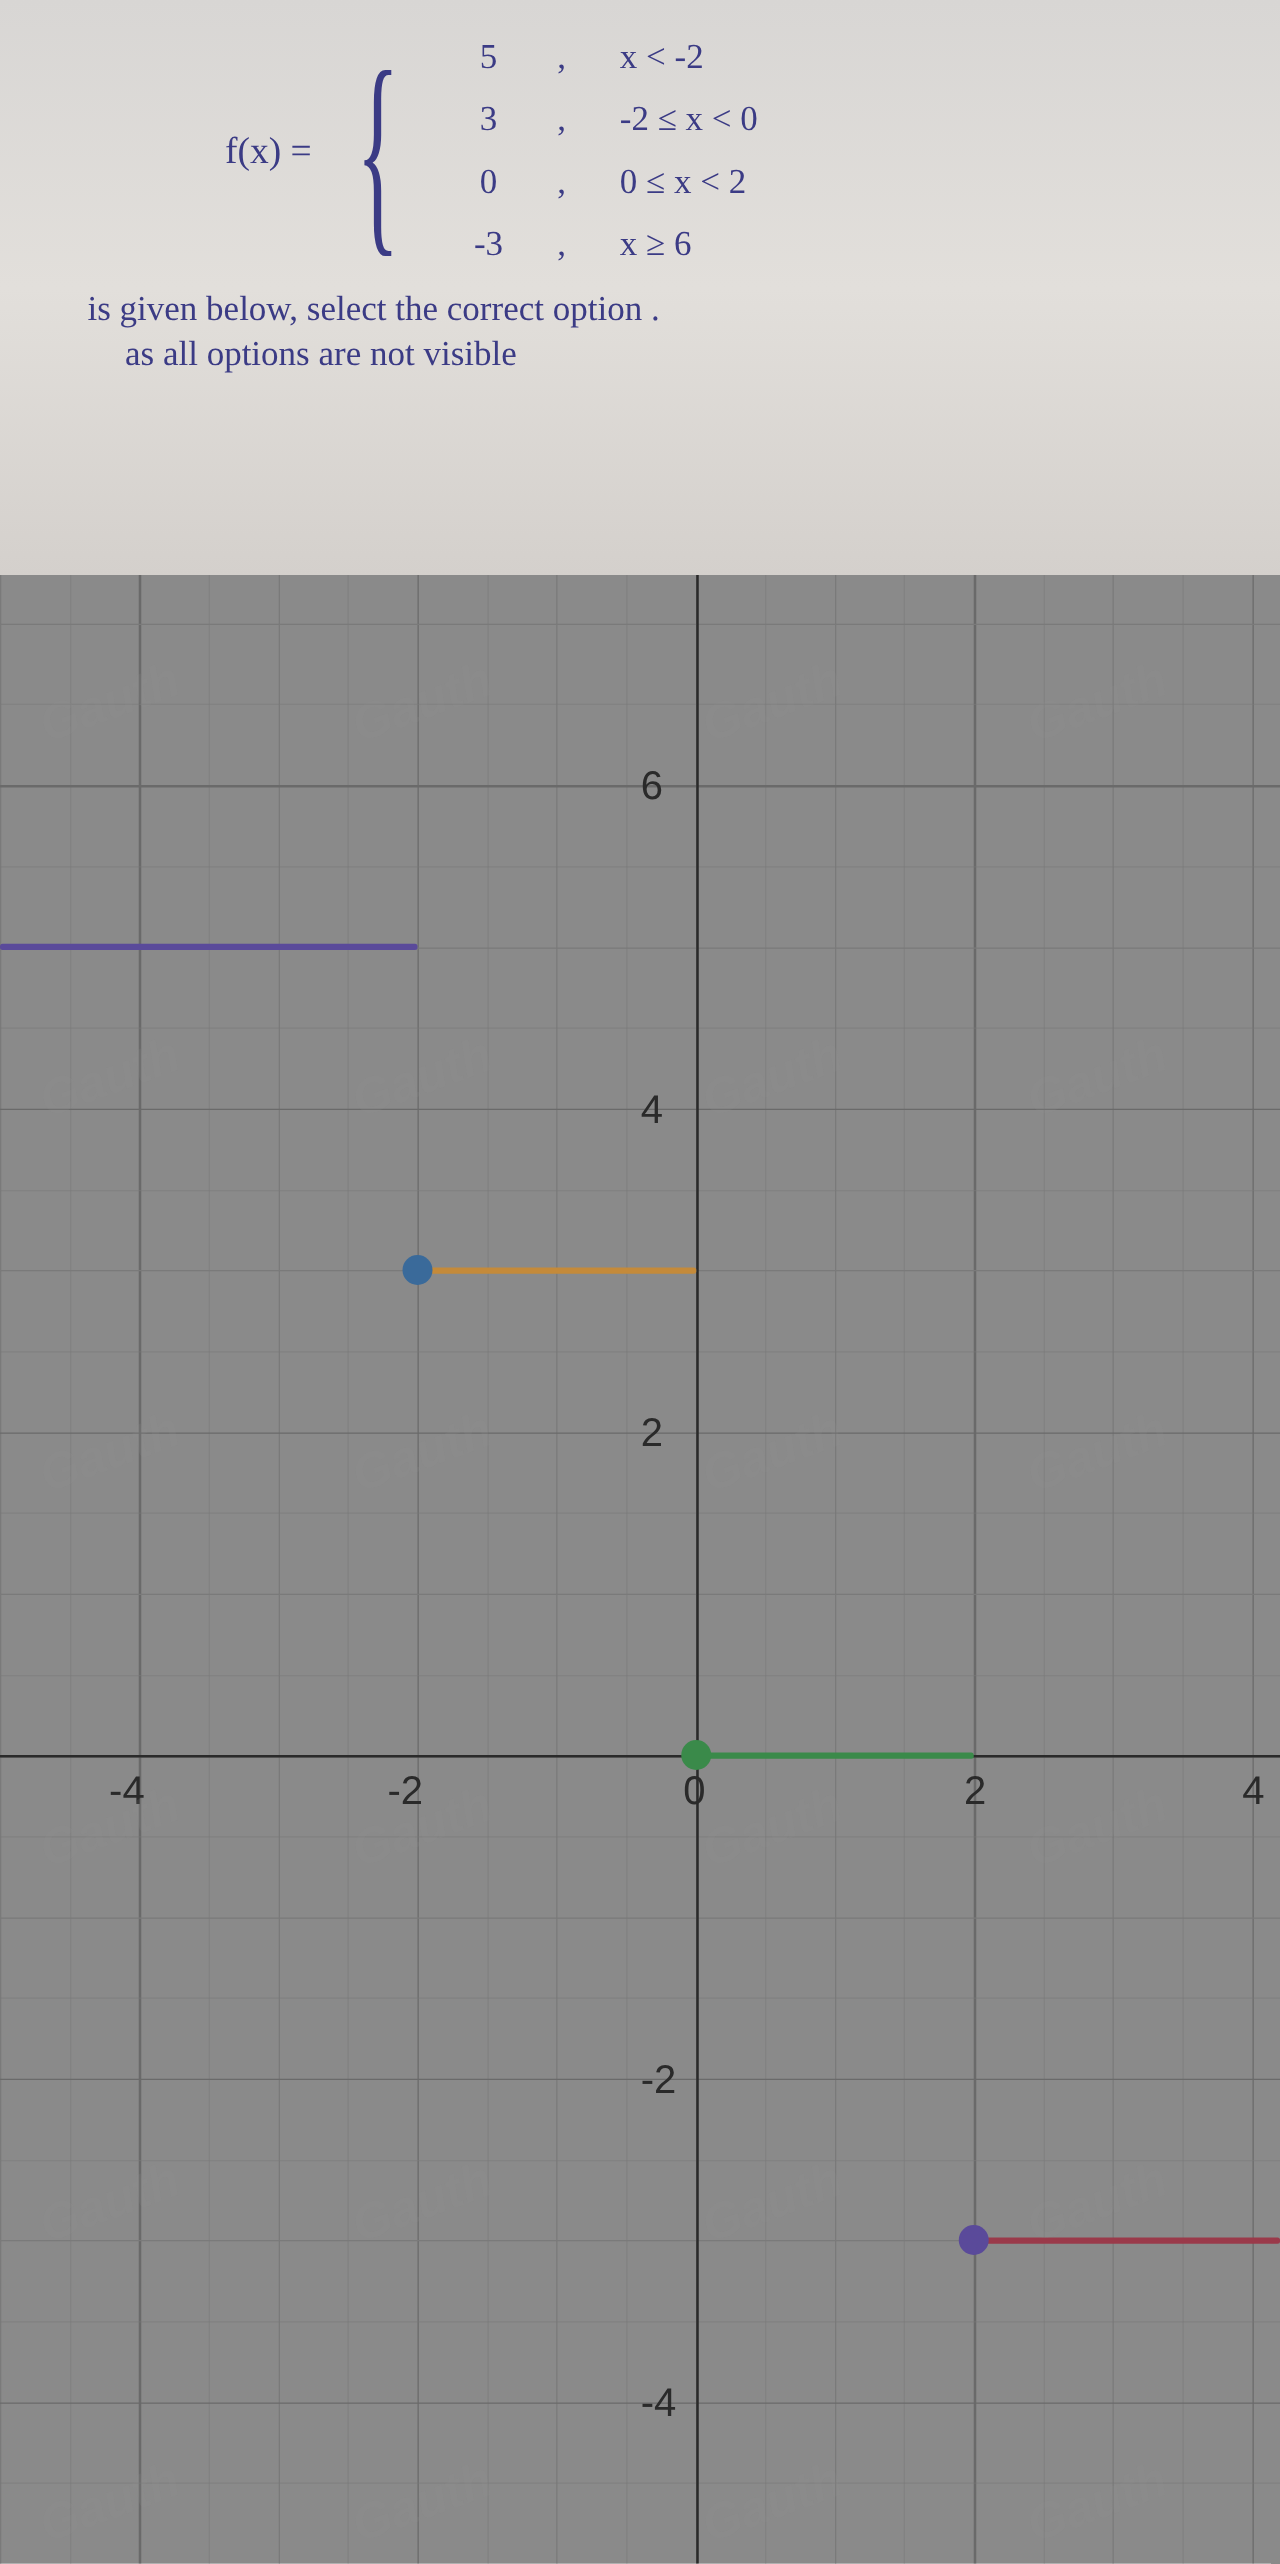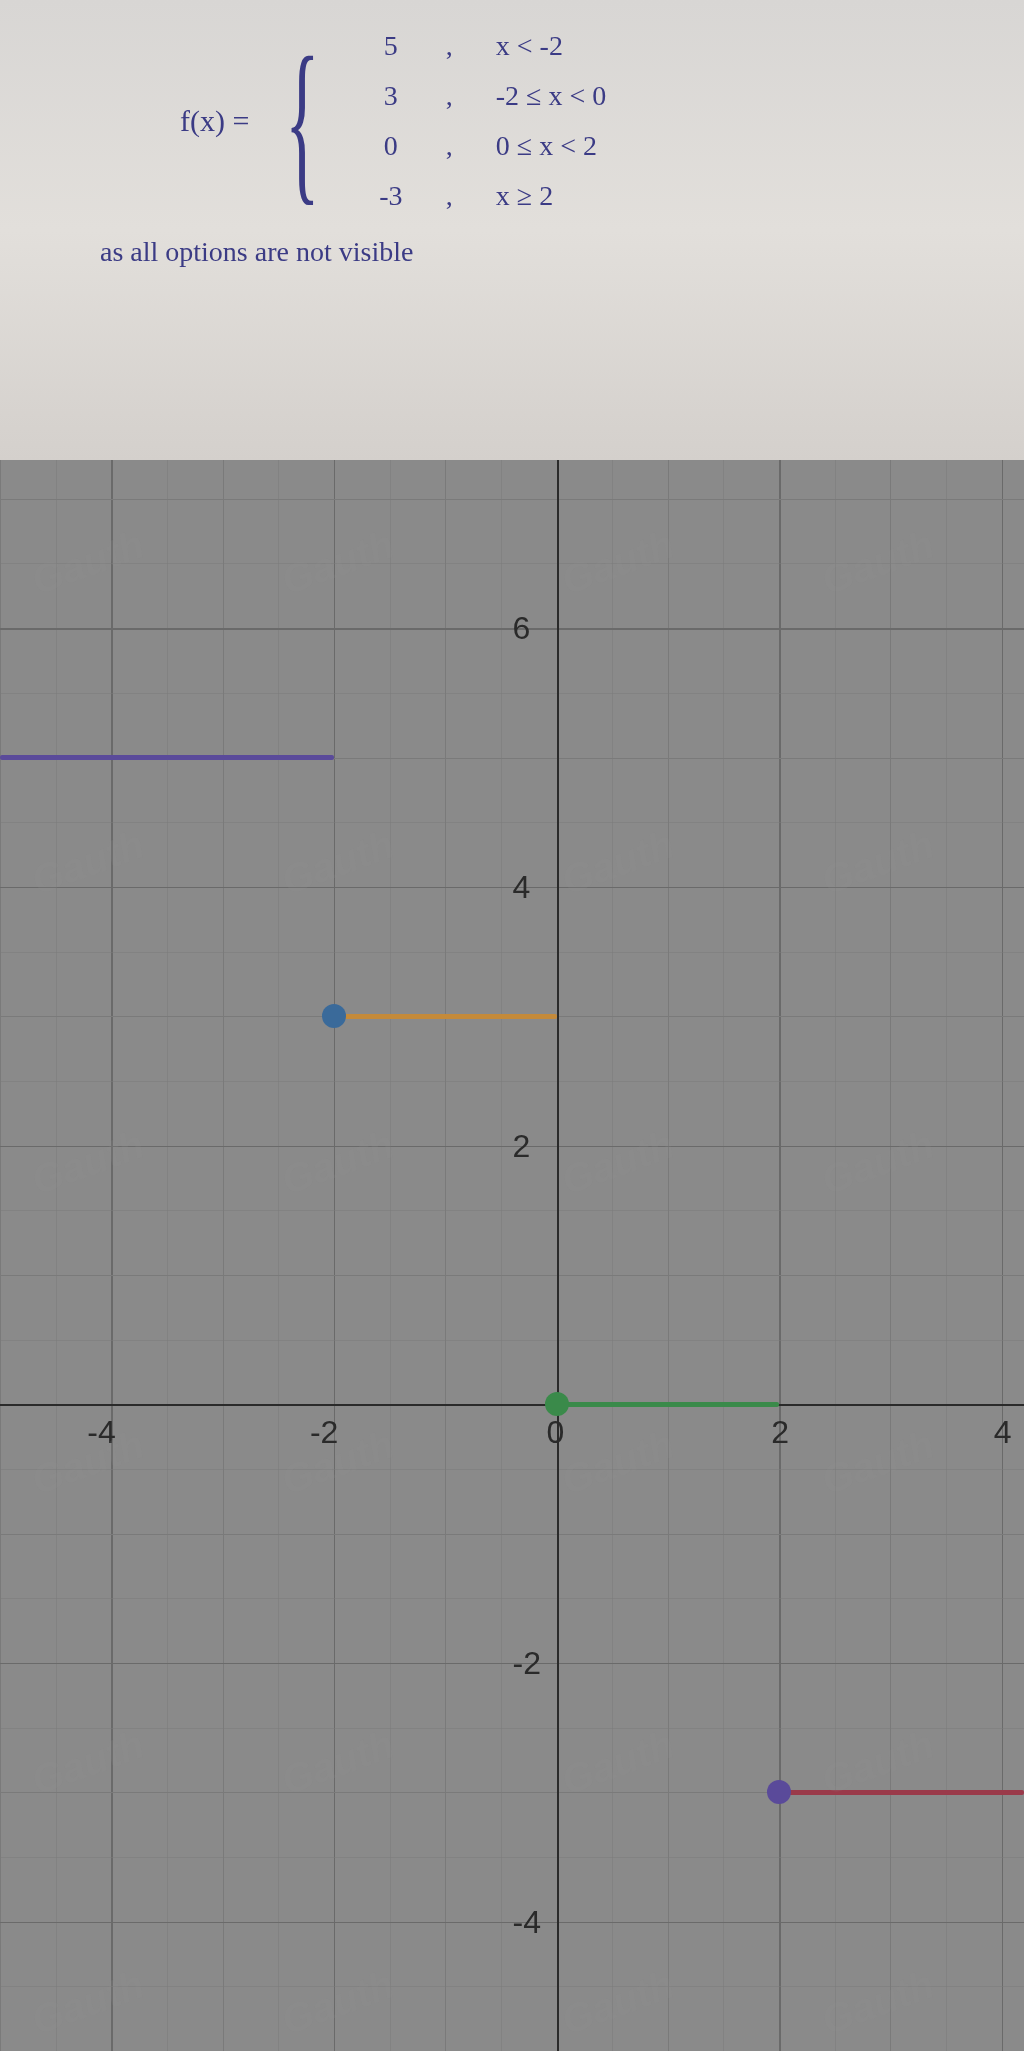--- a/index.html
+++ b/index.html
@@ -57,21 +57,21 @@
   .case-sep { width: 20px; }
   .hw-line2 {
     font-size: 28px;
     color: #3b3b85;
     margin-top: 20px;
     margin-left: 30px;
   }
   .hw-line3 {
     font-size: 28px;
     color: #3b3b85;
-    margin-top: 24px;
+    margin-top: 4px;
     margin-left: 60px;
   }
   .chart-section {
     width: 1024px;
     height: 1591px;
     background: #8a8a8a;
     position: relative;
     overflow: hidden;
   }
   .grid {
@@ -140,24 +140,25 @@
         <span>-2 ≤ x &lt; 0</span>
       </div>
       <div class="case-row">
         <span class="case-val">0</span>
         <span class="case-sep">,</span>
         <span>0 ≤ x &lt; 2</span>
       </div>
       <div class="case-row">
         <span class="case-val">-3</span>
         <span class="case-sep">,</span>
-        <span>x ≥ 2</span>
+        <span>x ≥ 6</span>
       </div>
     </div>
   </div>
+  <div class="hw-line2">is   given below,  select the correct option .</div>
   <div class="hw-line3">as   all options are not visible</div>
 </div>
 
 <div class="chart-section">
   <div class="grid" id="grid">
       <div class="gridline-v" style="left: 0px;"></div>
       <div class="gridline-v" style="opacity: 0.5; left: 55.6522px;"></div>
       <div class="gridline-v major" style="left: 111.304px;"></div>
       <div class="gridline-v" style="opacity: 0.5; left: 166.957px;"></div>
       <div class="gridline-v" style="left: 222.609px;"></div>

